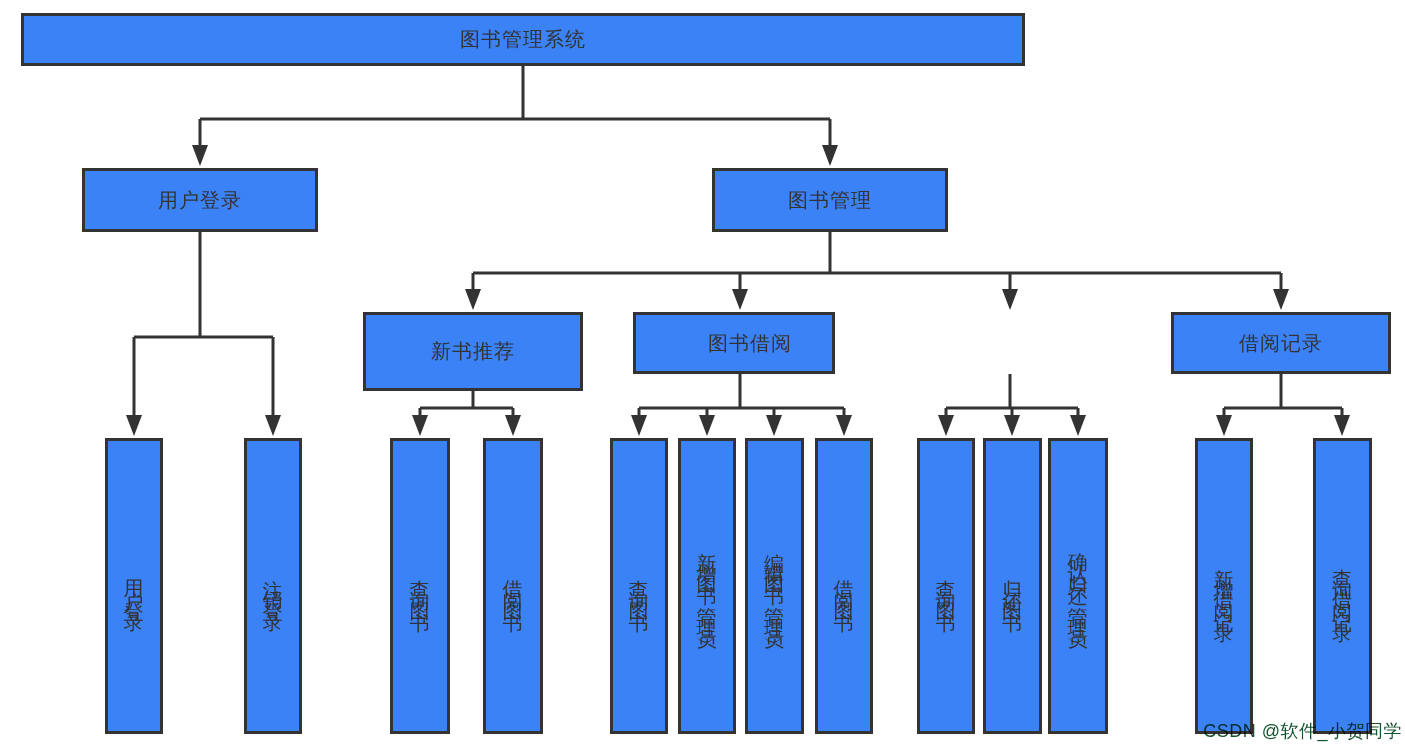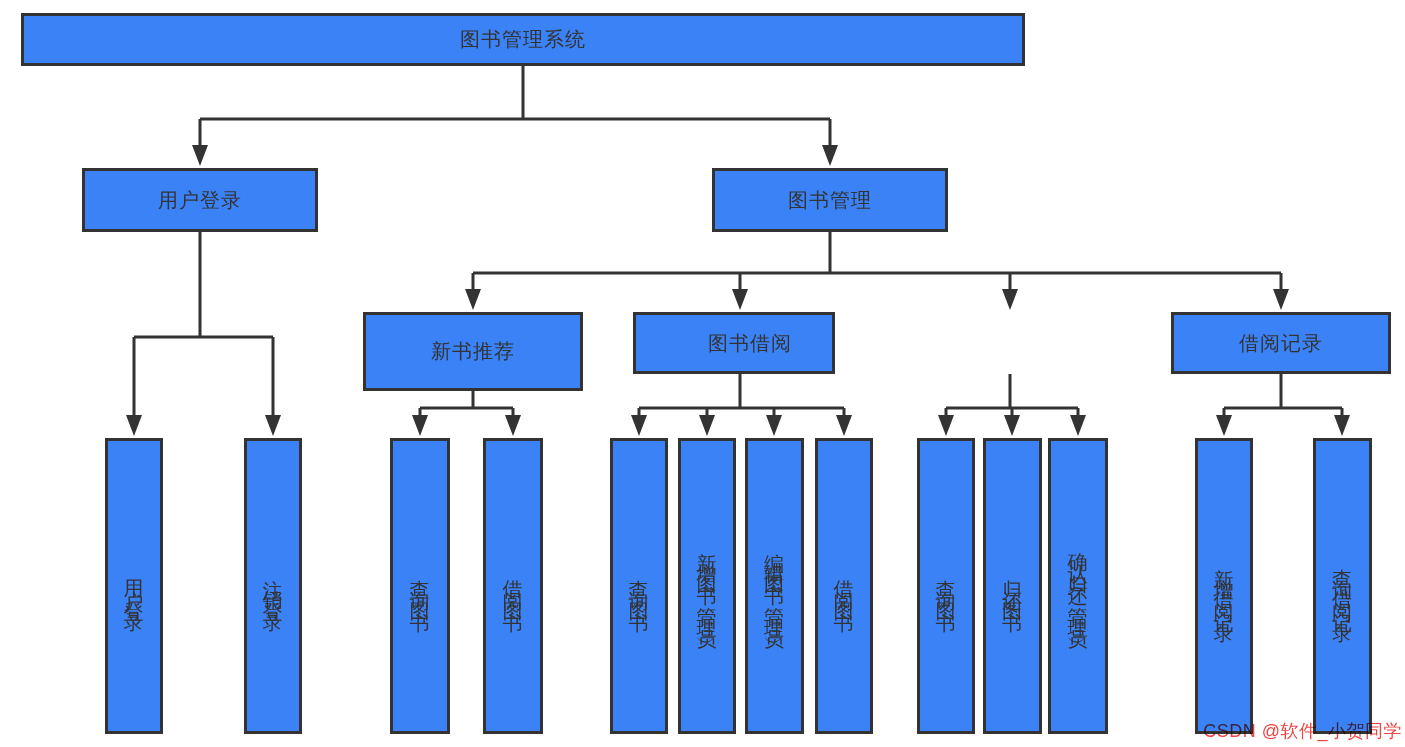--- a/index.html
+++ b/index.html
@@ -35,21 +35,21 @@
     font-size: 20px;
     letter-spacing: 11px;
     line-height: 1;
     color: #333333;
   }
   .watermark {
     position: absolute;
     right: 3px;
     top: 719px;
     font-size: 18px;
-    color: #ef4444;
+    color: #14532d;
     letter-spacing: 0.5px;
     z-index: 3;
     mix-blend-mode: multiply;
     white-space: nowrap;
   }
 </style>
 </head>
 <body>
 
 <div class="canvas">

